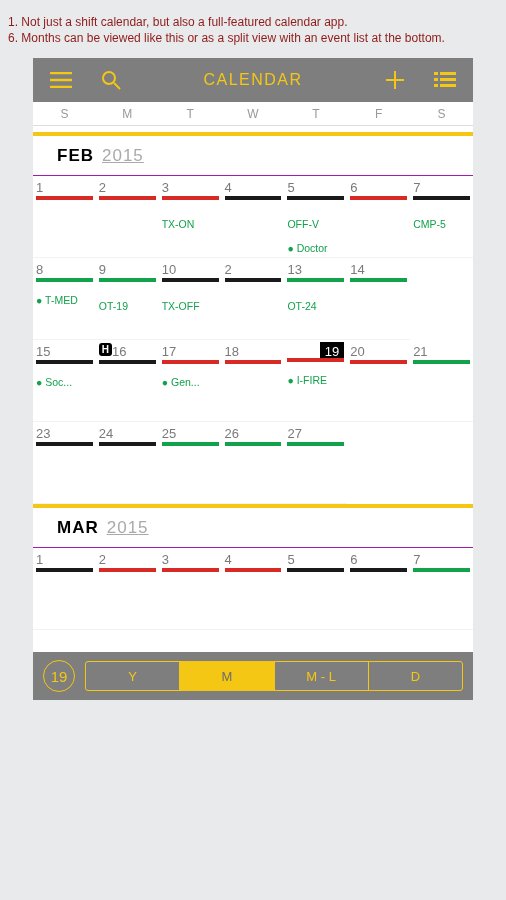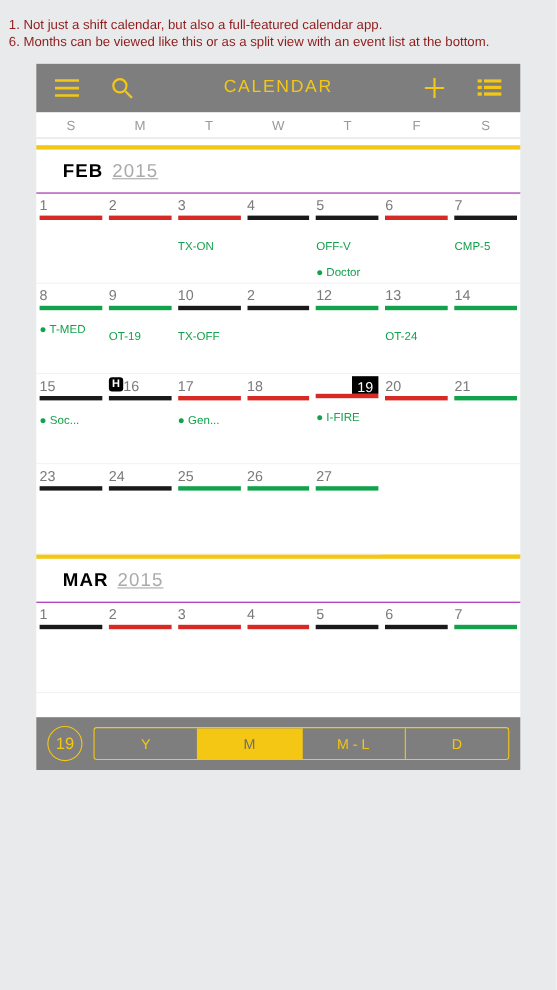--- a/index.html
+++ b/index.html
@@ -265,24 +265,20 @@
         <div class="daycell">
           <div><span class="daynum">10</span></div>
           <div class="bar black"></div>
           <div class="label">TX-OFF</div>
         </div>
         <div class="daycell">
           <div><span class="daynum">2</span></div>
           <div class="bar black"></div>
         </div>
         <div class="daycell">
-          <div><span class="daynum">12</span></div>
-          <div class="bar green"></div>
-        </div>
-        <div class="daycell">
           <div><span class="daynum">13</span></div>
           <div class="bar green"></div>
           <div class="label">OT-24</div>
         </div>
         <div class="daycell">
           <div><span class="daynum">14</span></div>
           <div class="bar green"></div>
         </div>
       </div>
       <div class="week">

